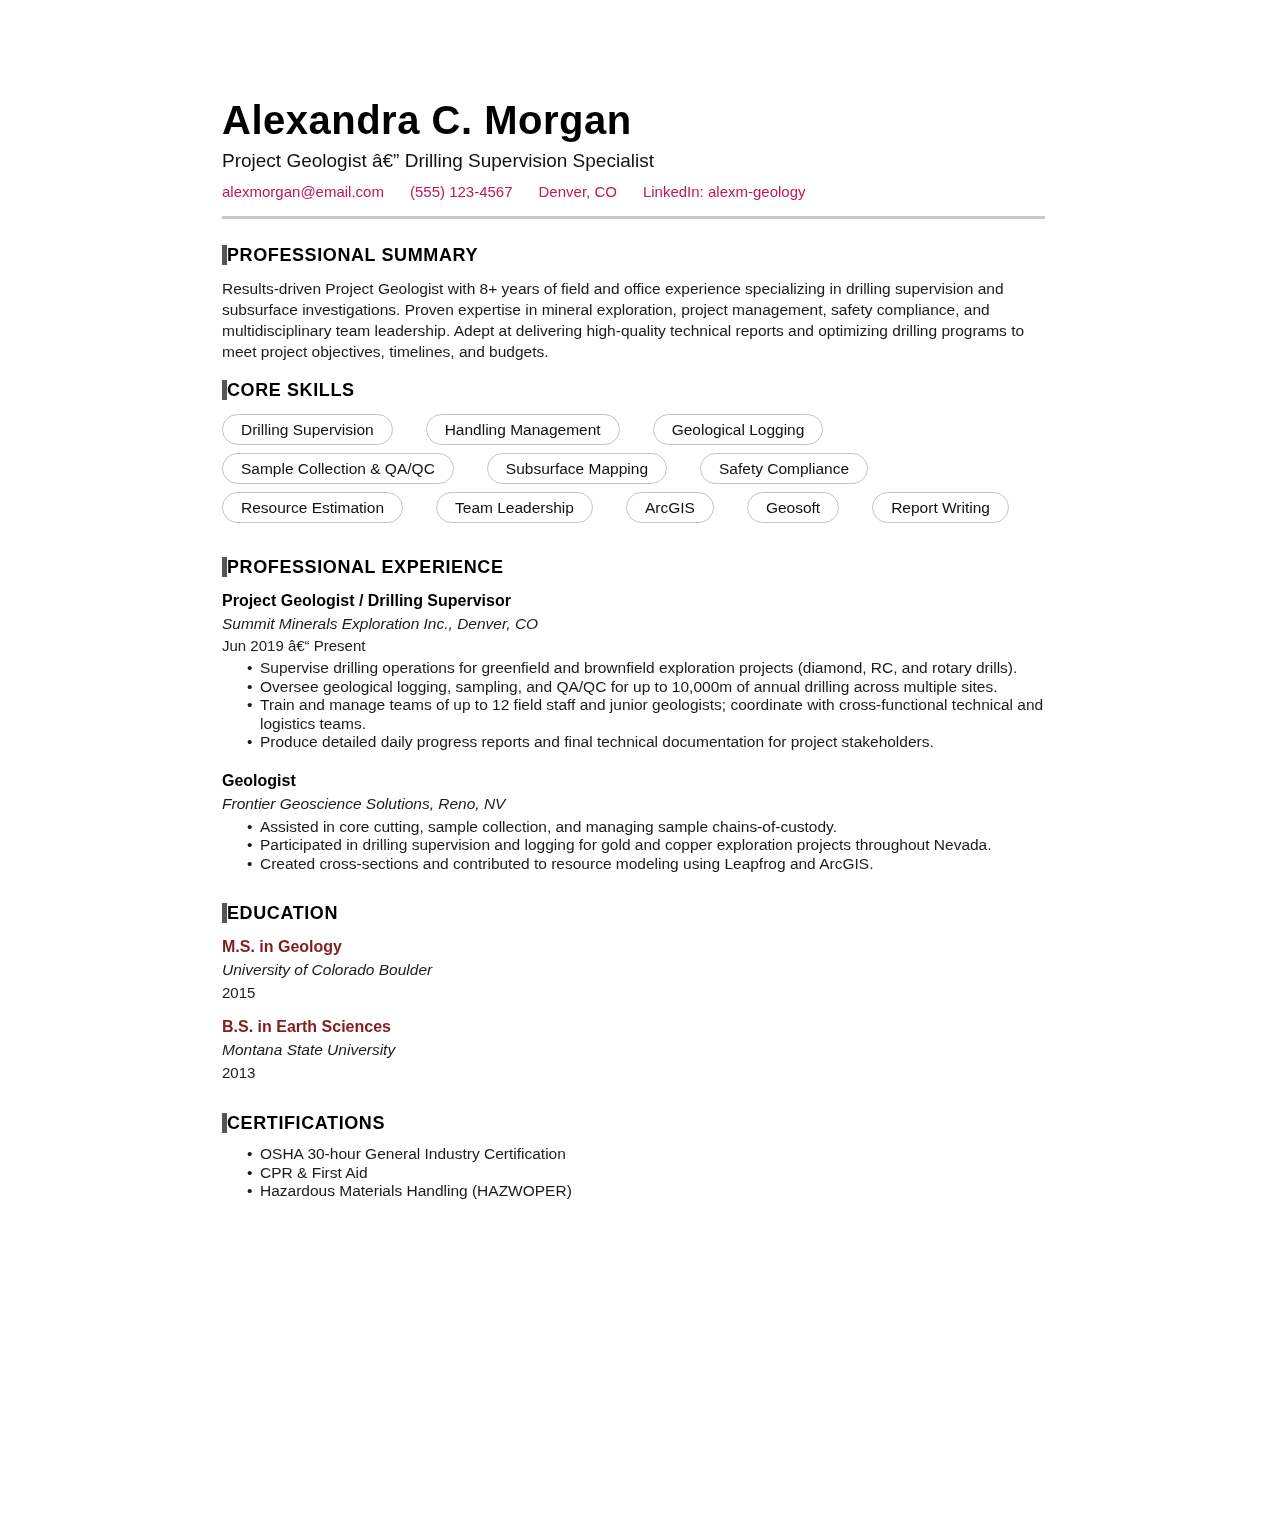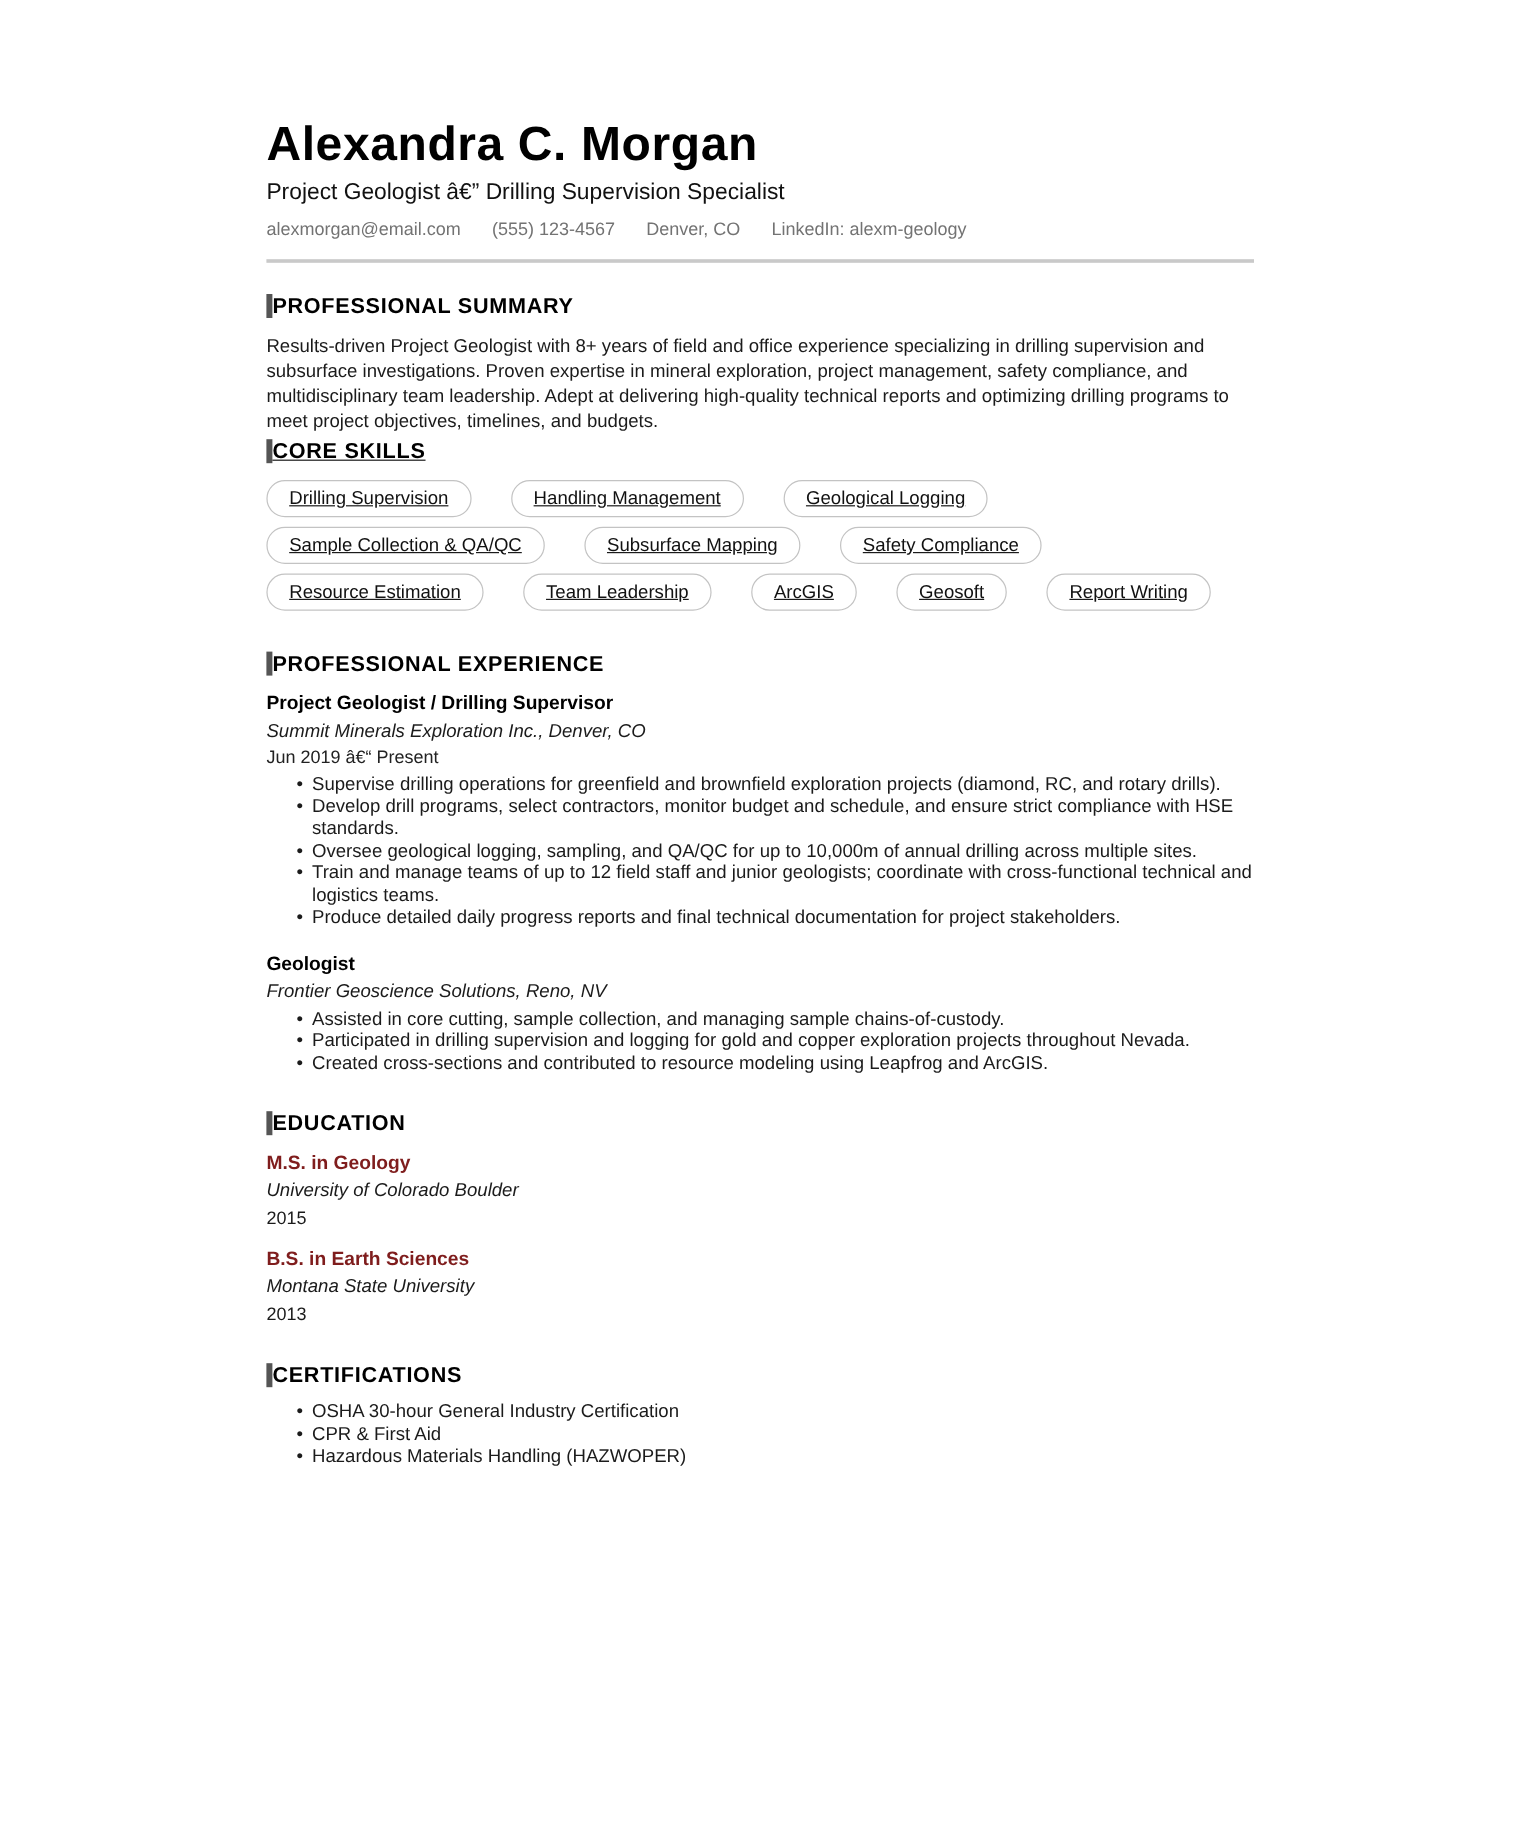--- a/index.html
+++ b/index.html
@@ -32,32 +32,32 @@
     font-size: 19px;
     line-height: 22px;
     color: #111;
   }
   .contact {
     display: flex;
     gap: 26px;
     margin-top: 11px;
     font-size: 15px;
     line-height: 17px;
-    color: #737373;
+    color: #be185d;
   }
   .rule {
     height: 3px;
     background: #c9c9c9;
     border: none;
     margin: 16px 0 0 0;
   }
 
   
   .section { margin-top: 26px; }
-  .section.skills { margin-top: 4px; text-decoration: underline; }
+  .section.skills { margin-top: 18px; }
   .section.experience { margin-top: 34px; }
   .section.education { margin-top: 30px; }
   .section.certifications { margin-top: 32px; }
 
   .sec-heading {
     margin: 0;
     font-size: 18px;
     font-weight: bold;
     color: #000;
     letter-spacing: 0.6px;
@@ -197,21 +197,20 @@
 
   <div class="section experience">
     <h2 class="sec-heading">PROFESSIONAL EXPERIENCE</h2>
 
     <div class="job">
       <h3 class="job-title">Project Geologist / Drilling Supervisor</h3>
       <div class="job-company">Summit Minerals Exploration Inc., Denver, CO</div>
       <div class="job-dates">Jun 2019 â€“ Present</div>
       <ul class="bullets">
         <li>Supervise drilling operations for greenfield and brownfield exploration projects (diamond, RC, and rotary drills).</li>
-        <li>Develop drill programs, select contractors, monitor budget and schedule, and ensure strict compliance with HSE standards.</li>
         <li>Oversee geological logging, sampling, and QA/QC for up to 10,000m of annual drilling across multiple sites.</li>
         <li>Train and manage teams of up to 12 field staff and junior geologists; coordinate with cross-functional technical and logistics teams.</li>
         <li>Produce detailed daily progress reports and final technical documentation for project stakeholders.</li>
       </ul>
     </div>
 
     <div class="job">
       <h3 class="job-title">Geologist</h3>
       <div class="job-company">Frontier Geoscience Solutions, Reno, NV</div>
       <ul class="bullets">

